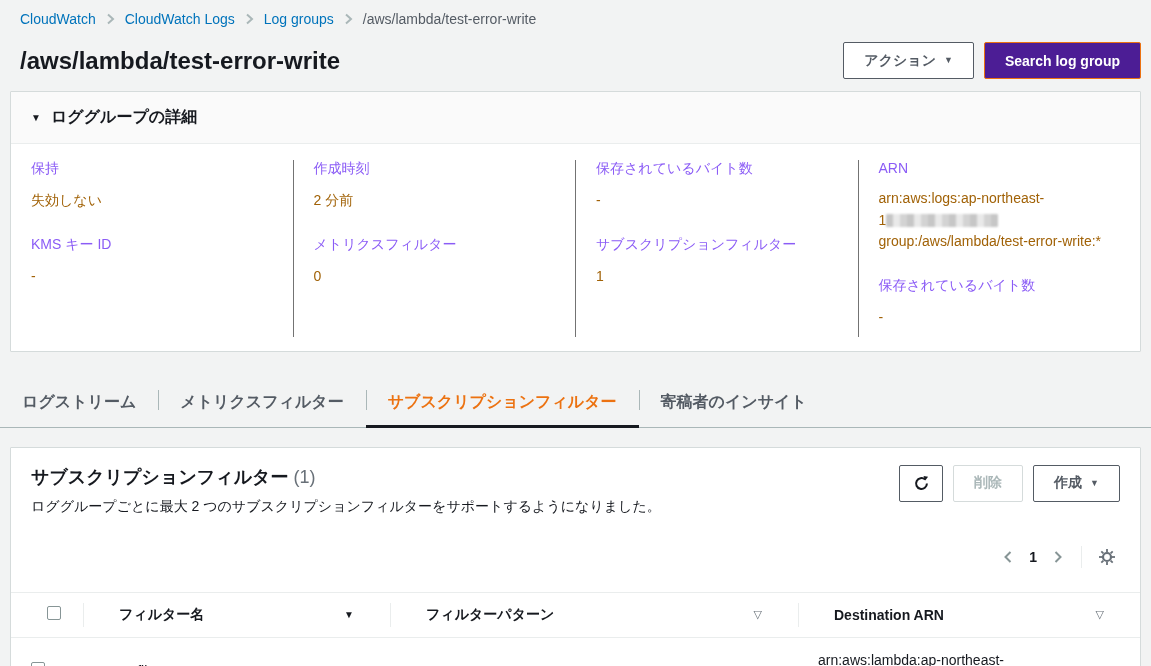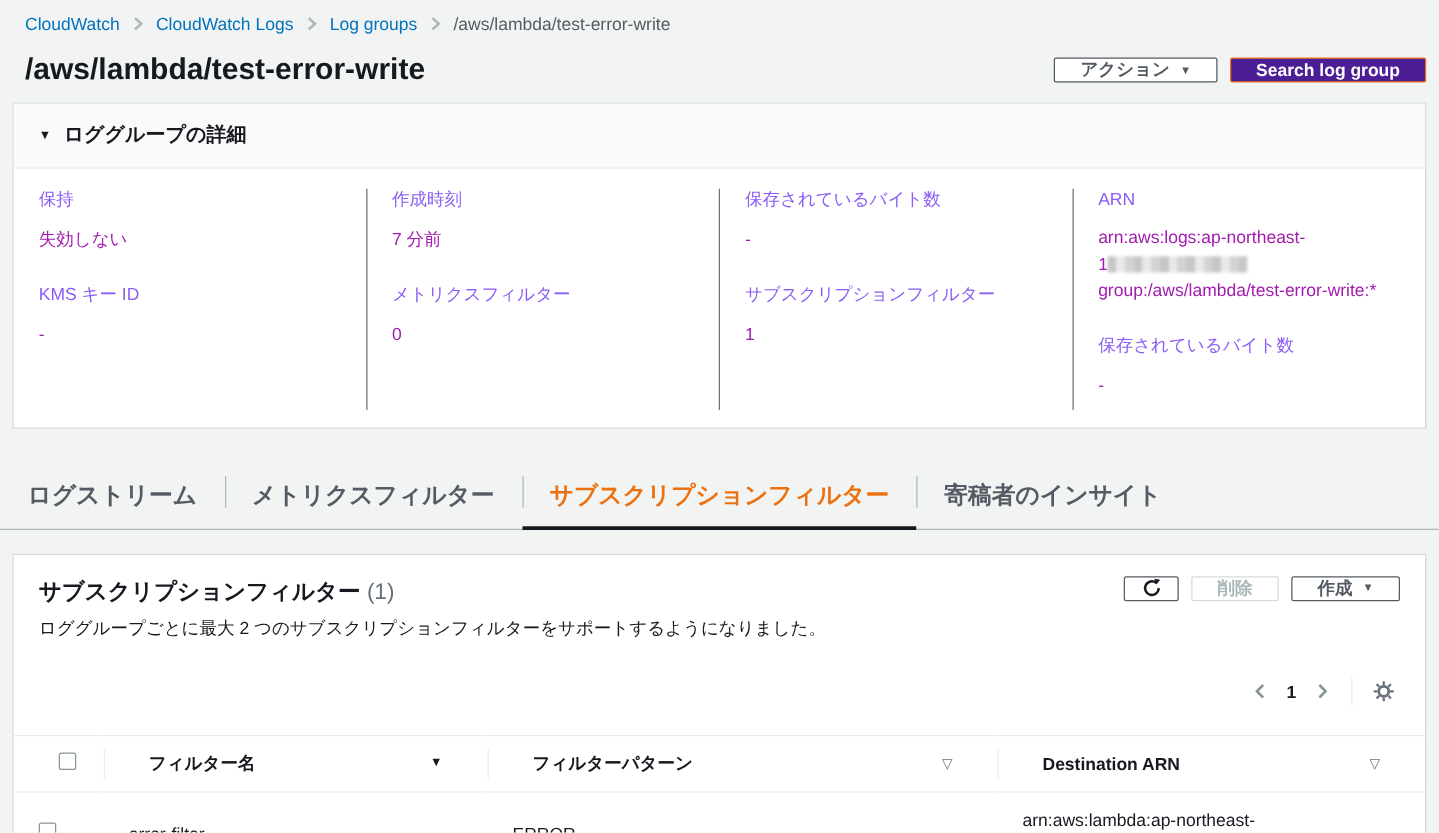--- a/index.html
+++ b/index.html
@@ -12,47 +12,47 @@
   }
   
   .breadcrumb { display:flex; align-items:center; gap:10px; padding:11px 20px 0; }
   .crumb-link { color:#0073bb; text-decoration:none; cursor:pointer; }
   .crumb-sep { display:flex; align-items:center; }
   .crumb-current { color:#545b64; }
   
   .page-header { display:flex; justify-content:space-between; align-items:center; padding:15px 10px 12px 20px; }
   .page-title { font-size:24px; font-weight:bold; color:#16191f; }
   .header-actions { display:flex; gap:10px; }
-  .btn { display:inline-flex; align-items:center; justify-content:center; gap:8px; height:20px;
+  .btn { display:inline-flex; align-items:center; justify-content:center; gap:8px; height:37px;
          padding:0 20px; font-size:14px; font-weight:bold; font-family:inherit;
          background:#fff; border:1px solid #545b64; color:#545b64; border-radius:2px; cursor:pointer; }
   .btn-primary { background:#4c1d95; border-color:#ec7211; color:#fff; }
   .btn.disabled { color:#aab7b8; border-color:#d5dbdb; cursor:default; }
   .caret { font-size:9px; line-height:1; }
   
   .card { margin:0 10px; background:#fff; border:1px solid #d5dbdb; border-radius:1px; }
   .card-header { background:#fafafa; border-bottom:1px solid #eaeded; padding:15px 20px;
                  font-size:16px; font-weight:bold; display:flex; align-items:center; gap:10px; cursor:pointer; }
   .collapse-caret { font-size:10px; color:#16191f; }
   
   .details-grid { display:flex; padding:16px 0 14px; }
   .dcol { flex:1; padding:0 20px; min-width:0; }
   .dcol + .dcol { border-left:1px solid #737373; }
   .dfield { margin-bottom:24px; }
   .dfield:last-child { margin-bottom:8px; }
   .dlabel { color:#8b5cf6; margin-bottom:7px; }
-  .dvalue { color:#a21caf; line-height:1.55;margin-top:12px; }
+  .dvalue { color:#a16207; line-height:1.55;margin-top:12px; }
   .redacted { display:inline-block; height:13px; vertical-align:-2px; border-radius:1px;
       background:repeating-linear-gradient(90deg,#c6c6c6 0 7px,#e9e9e9 7px 14px,#d3d3d3 14px 21px);
       filter:blur(1.3px); }
   .redacted.w-arn { width:112px; }
   .redacted.w-dest { width:96px; }
   
   .tabs { display:flex; margin-top:25px; border-bottom:1px solid #aab7b8; }
-  .tab { position:relative; padding:15px 22px 12px; font-size:19px; font-weight:bold; color:#545b64;
+  .tab { position:relative; padding:15px 22px 12px; font-size:16px; font-weight:bold; color:#545b64;
          border-bottom:3px solid transparent; margin-bottom:-1px; cursor:pointer; white-space:nowrap; }
   .tab.active { color:#ec7211; border-bottom-color:#16191f; }
   .tab:not(:first-child)::before { content:""; position:absolute; left:0; top:13px; bottom:15px; width:1px; background:#aab7b8; }
   
   .panel { margin-top:19px; }
   .panel-head { display:flex; justify-content:space-between; align-items:flex-start; padding:17px 20px 0;gap:14px; }
   .panel-title { font-size:18px; font-weight:bold; }
   .panel-count { color:#687078; font-weight:normal; }
   .panel-desc { margin-top:9px; font-size:14px; color:#16191f; }
   .head-actions { display:flex; gap:10px; flex-shrink:0; }
@@ -129,21 +129,21 @@
         <div class="dvalue">失効しない</div>
       </div>
       <div class="dfield">
         <div class="dlabel">KMS キー ID</div>
         <div class="dvalue">-</div>
       </div>
     </div>
     <div class="dcol">
       <div class="dfield">
         <div class="dlabel">作成時刻</div>
-        <div class="dvalue">7 分前</div>
+        <div class="dvalue">2 分前</div>
       </div>
       <div class="dfield">
         <div class="dlabel">メトリクスフィルター</div>
         <div class="dvalue">0</div>
       </div>
     </div>
     <div class="dcol">
       <div class="dfield">
         <div class="dlabel">保存されているバイト数</div>
         <div class="dvalue">-</div>

